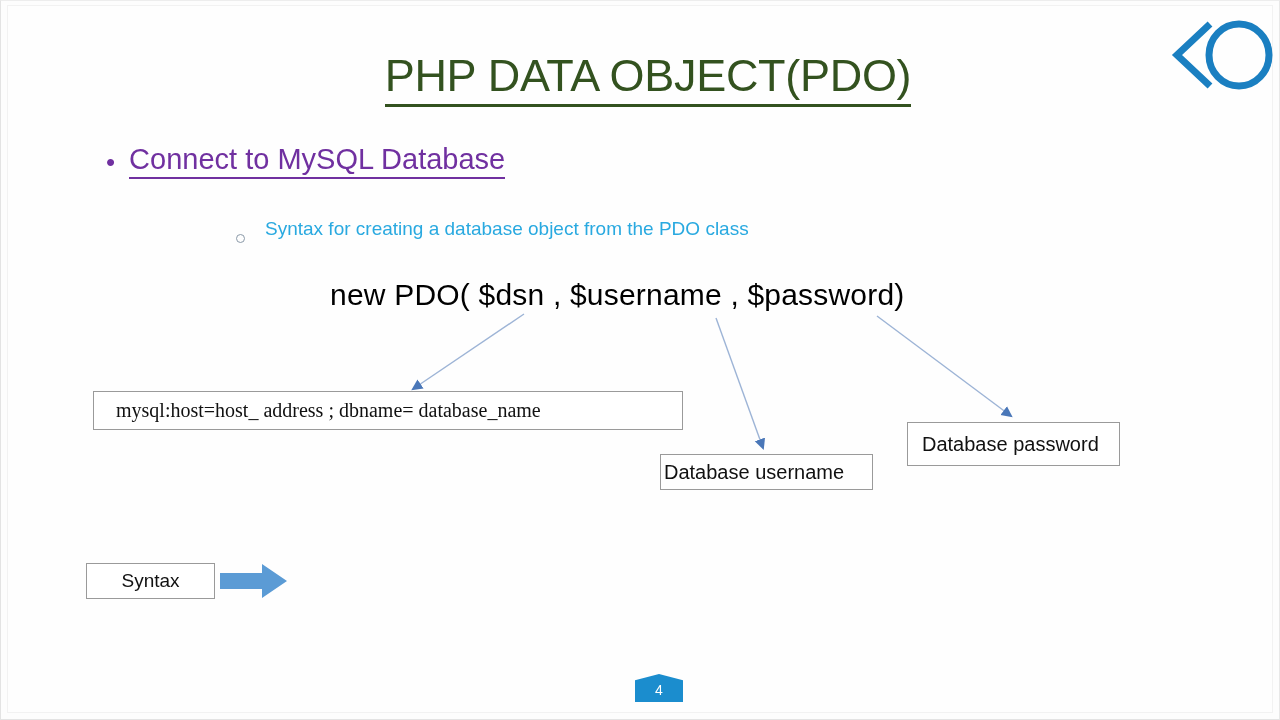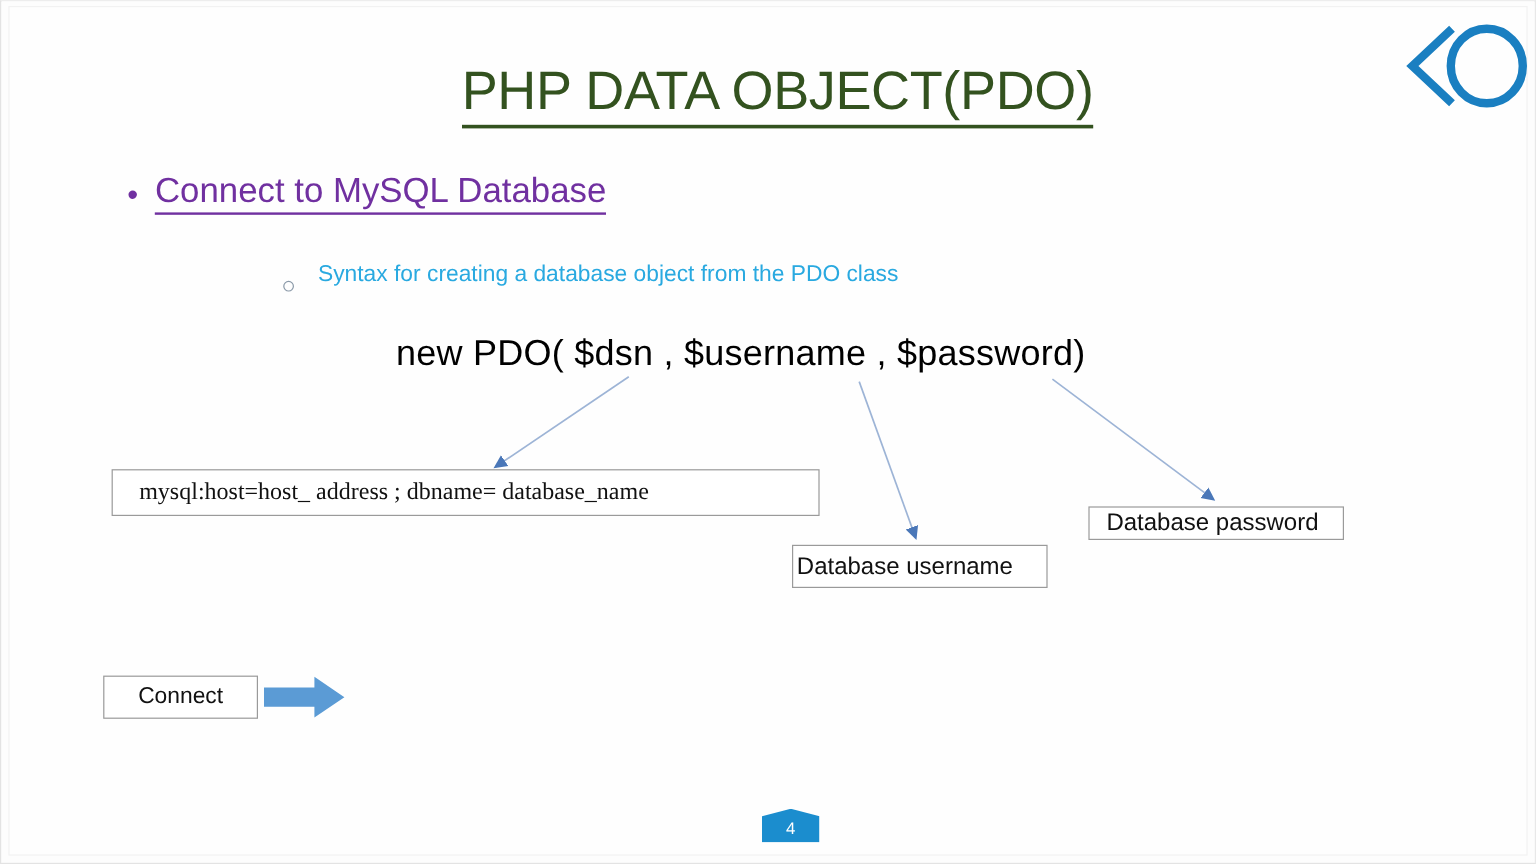--- a/index.html
+++ b/index.html
@@ -137,21 +137,21 @@
   }
   #box-username {
     left: 640px; top: 448px;
     width: 213px; height: 36px;
     padding-left: 3px;
     font-size: 20px;
     margin-left: 12px;
   }
   #box-password {
     left: 899px; top: 416px;
-    width: 213px; height: 28px;
+    width: 213px; height: 44px;
     padding-left: 14px;
     font-size: 20px;
   }
   #box-example {
     left: 78px; top: 557px;
     width: 129px; height: 36px;
     justify-content: center;
     font-size: 19px;
   }
 
@@ -254,21 +254,21 @@
     <div class="callout" id="box-dsn">
       <span>mysql:host=host_ address ; dbname= database_name</span>
     </div>
     <div class="callout" id="box-username">
       <span>Database username</span>
     </div>
     <div class="callout" id="box-password">
       <span>Database password</span>
     </div>
     <div class="callout" id="box-example">
-      <span>Connect</span>
+      <span>Syntax</span>
     </div>
 
     <div id="blockarrow">
       <svg width="68" height="38" viewBox="0 0 68 38">
         <path d="M0,11 L42,11 L42,2 L67,19 L42,36 L42,27 L0,27 Z" fill="#5b9bd5"></path>
       </svg>
     </div>
 
 
     <div id="pagebadge">

